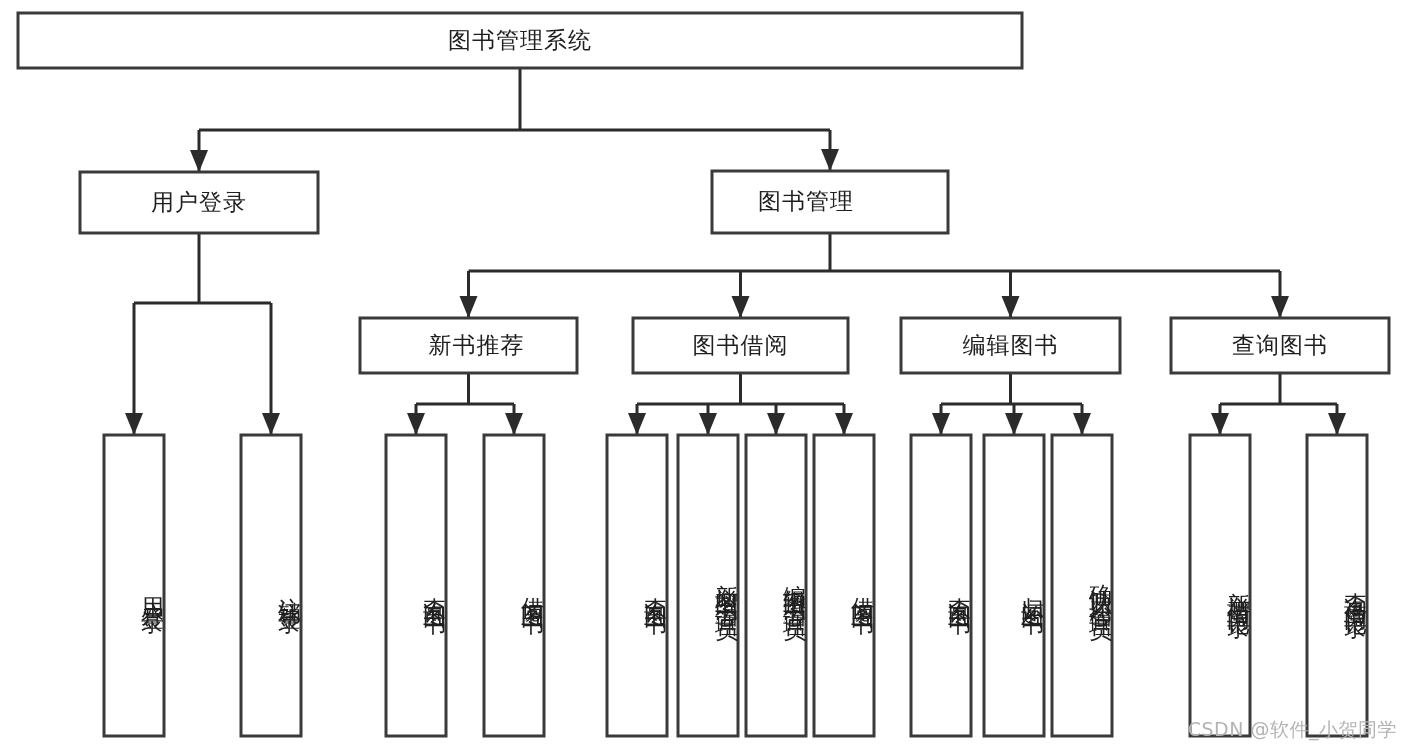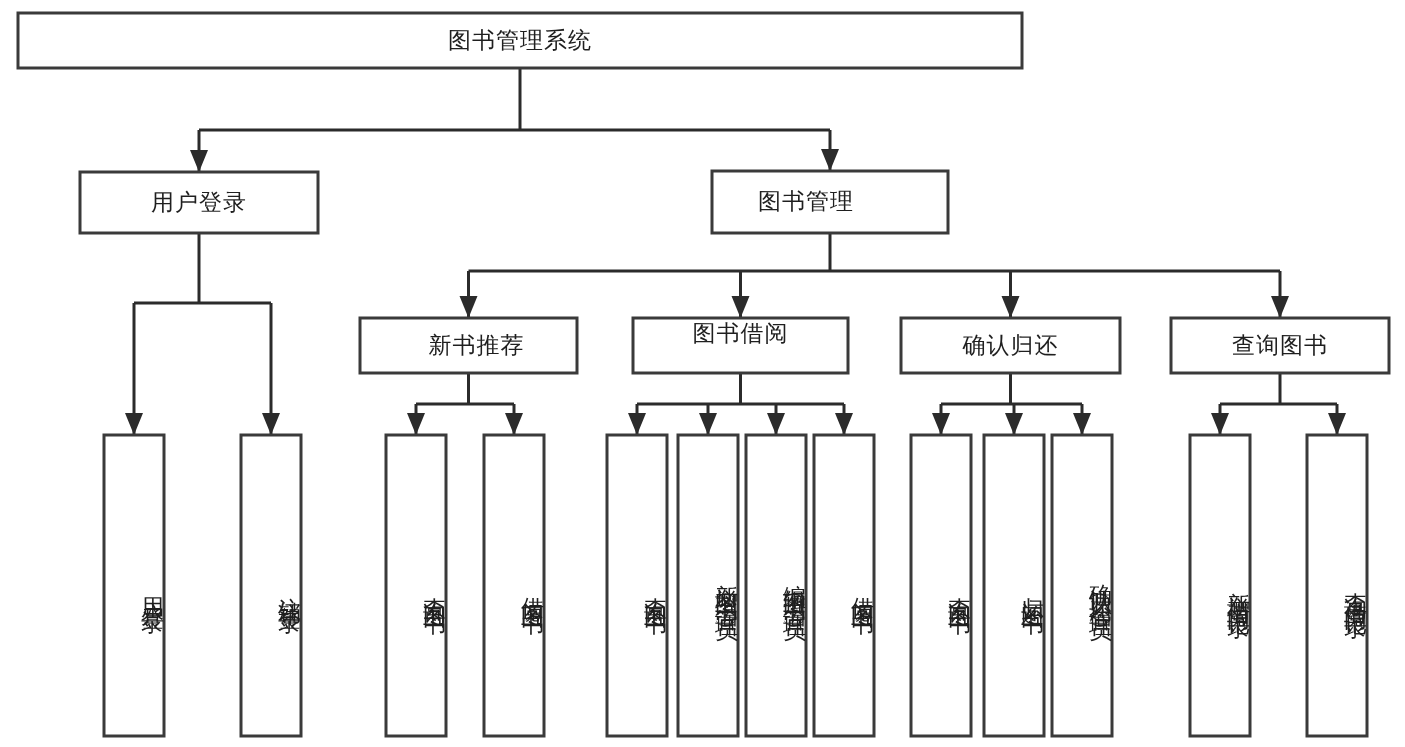--- a/index.html
+++ b/index.html
@@ -165,32 +165,33 @@
         <rect x="1307" y="435" width="60" height="301" class="node-rect"></rect>
       </g>
 
   </svg>
 
   <div id="label-layer">
       <div class="node-label horizontal" style="left: 18px; top: 13px; width: 1004px; height: 55px;">图书管理系统</div>
       <div class="node-label horizontal" style="left: 80px; top: 172px; width: 238px; height: 61px;">用户登录</div>
       <div class="node-label horizontal" style="left: 688px; top: 171px; width: 236px; height: 62px;">图书管理</div>
       <div class="node-label horizontal" style="left: 368px; top: 318px; width: 217px; height: 55px;">新书推荐</div>
-      <div class="node-label horizontal" style="left: 633px; top: 306px; width: 215px; height: 55px;">图书借阅</div>
-      <div class="node-label horizontal" style="left: 901px; top: 318px; width: 219px; height: 55px;">确认归还</div>
+      <div class="node-label horizontal" style="left: 633px; top: 318px; width: 215px; height: 55px;">图书借阅</div>
+      <div class="node-label horizontal" style="left: 901px; top: 318px; width: 219px; height: 55px;">编辑图书</div>
       <div class="node-label horizontal" style="left: 1171px; top: 318px; width: 218px; height: 55px;">查询图书</div>
       <div class="node-label vertical" style="left: 104px; top: 435px; width: 60px; height: 301px;">用户登录</div>
       <div class="node-label vertical" style="left: 241px; top: 435px; width: 60px; height: 301px;">注销登录</div>
       <div class="node-label vertical" style="left: 386px; top: 435px; width: 60px; height: 301px;">查询图书</div>
       <div class="node-label vertical" style="left: 484px; top: 435px; width: 60px; height: 301px;">借阅图书</div>
       <div class="node-label vertical" style="left: 607px; top: 435px; width: 60px; height: 301px;">查询图书</div>
       <div class="node-label vertical" style="left: 678px; top: 435px; width: 60px; height: 301px;">新增图书（管理员）</div>
       <div class="node-label vertical" style="left: 746px; top: 435px; width: 60px; height: 301px;">编辑图书（管理员）</div>
       <div class="node-label vertical" style="left: 814px; top: 435px; width: 60px; height: 301px;">借阅图书</div>
       <div class="node-label vertical" style="left: 911px; top: 435px; width: 60px; height: 301px;">查询图书</div>
       <div class="node-label vertical" style="left: 984px; top: 435px; width: 60px; height: 301px;">归还图书</div>
       <div class="node-label vertical" style="left: 1052px; top: 435px; width: 60px; height: 301px;">确认归还（管理员）</div>
       <div class="node-label vertical" style="left: 1190px; top: 435px; width: 60px; height: 301px;">新增借阅记录</div>
       <div class="node-label vertical" style="left: 1307px; top: 435px; width: 60px; height: 301px;">查询借阅记录</div>
     </div>
 
+  <span class="watermark">CSDN @软件_小贺同学</span>
 
 </div>
 
 </body></html>

